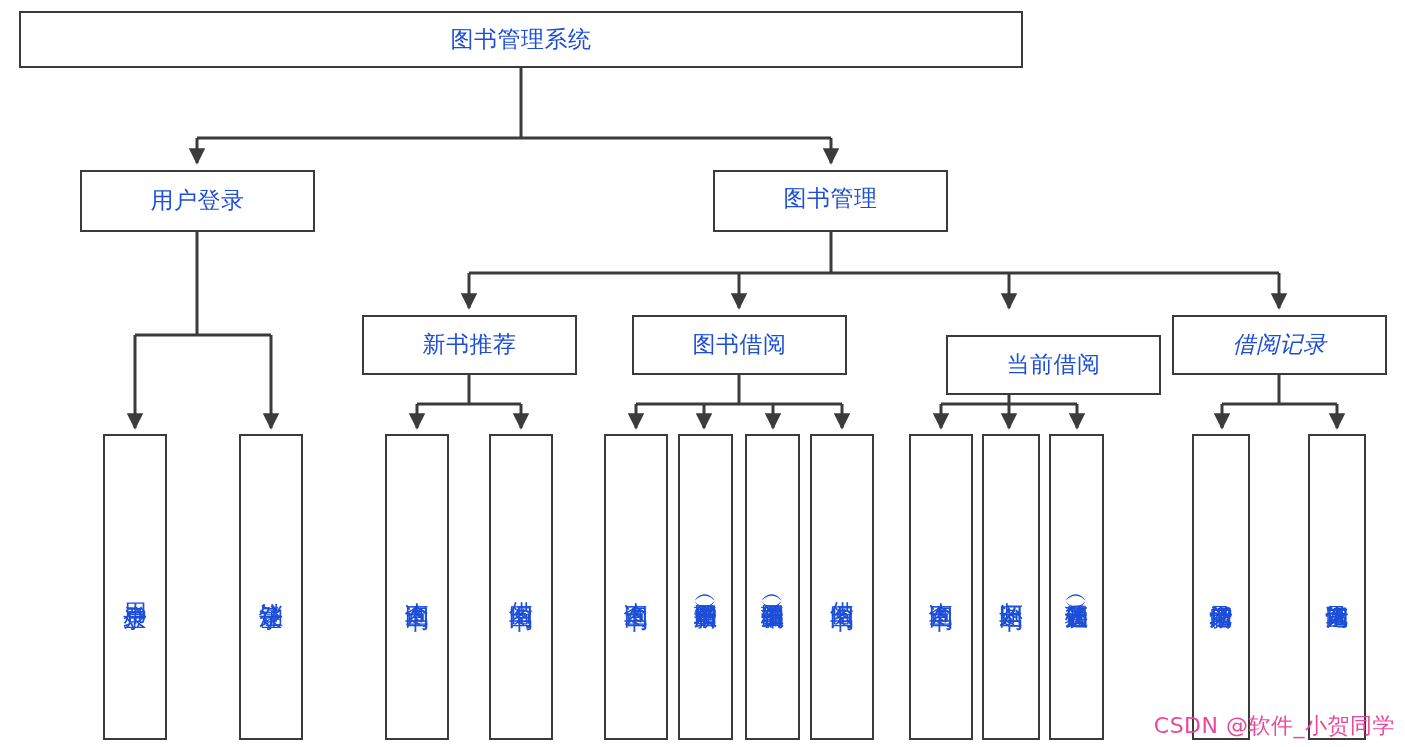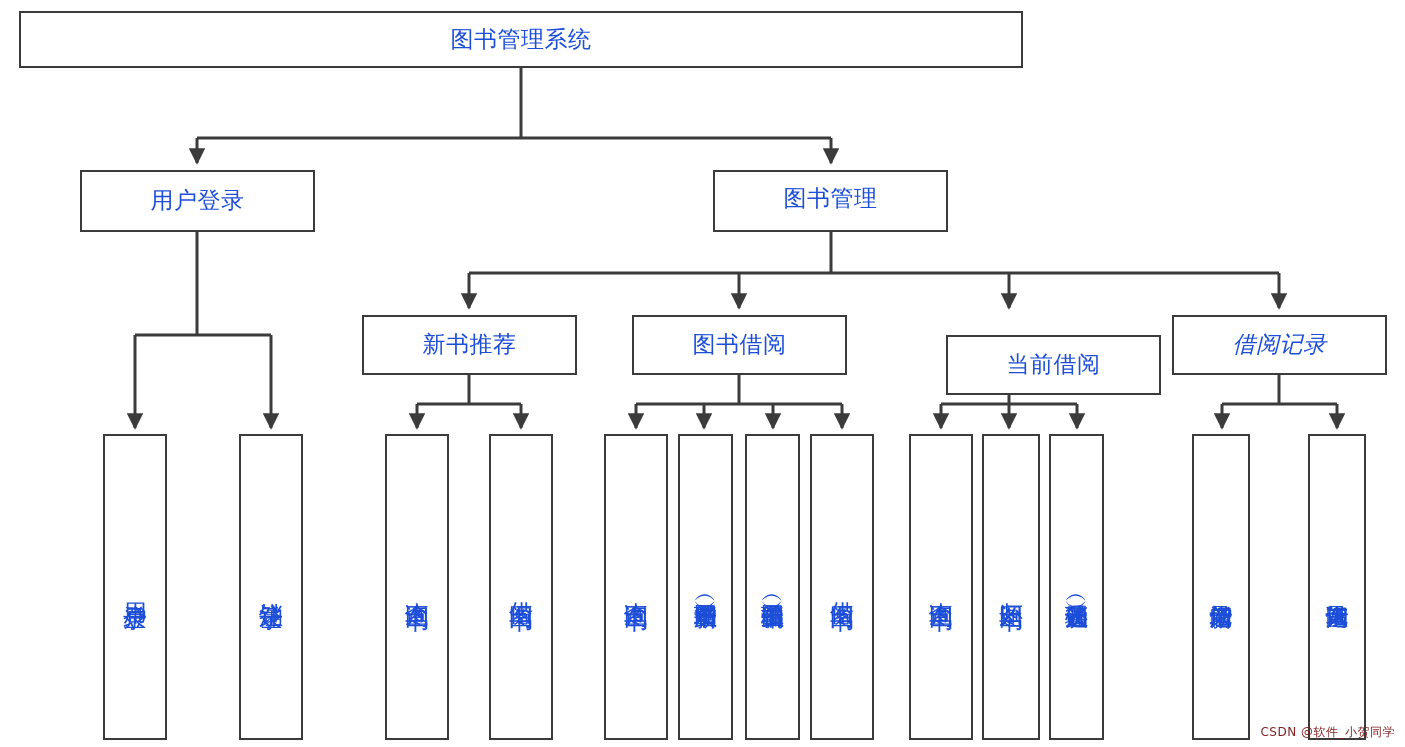--- a/index.html
+++ b/index.html
@@ -54,22 +54,22 @@
     white-space: nowrap;
   }
   .node-v.tight {
     font-size: 23px;
     letter-spacing: 0px;
   }
   #watermark {
     position: absolute;
     right: 10px;
     bottom: 6px;
-    font-size: 12px;
-    color: #7f1d1d;
+    font-size: 22px;
+    color: #ec4899;
     letter-spacing: 0.5px;
     white-space: nowrap;
   }
 </style>
 </head>
 <body>
 
 <div id="canvas">
 
   <svg id="wires" viewBox="0 0 1405 747" xmlns="http://www.w3.org/2000/svg">

